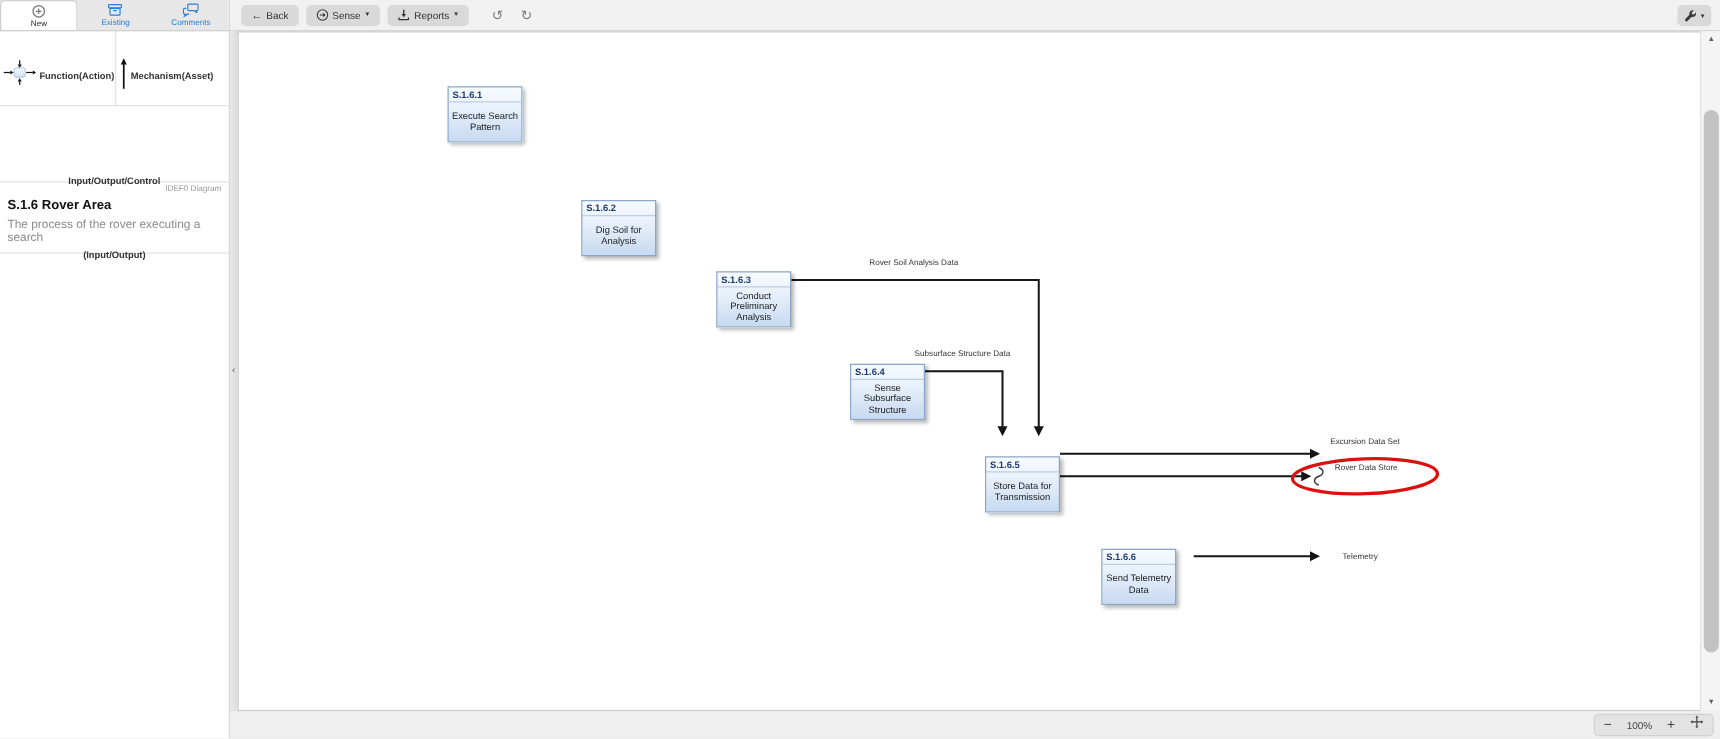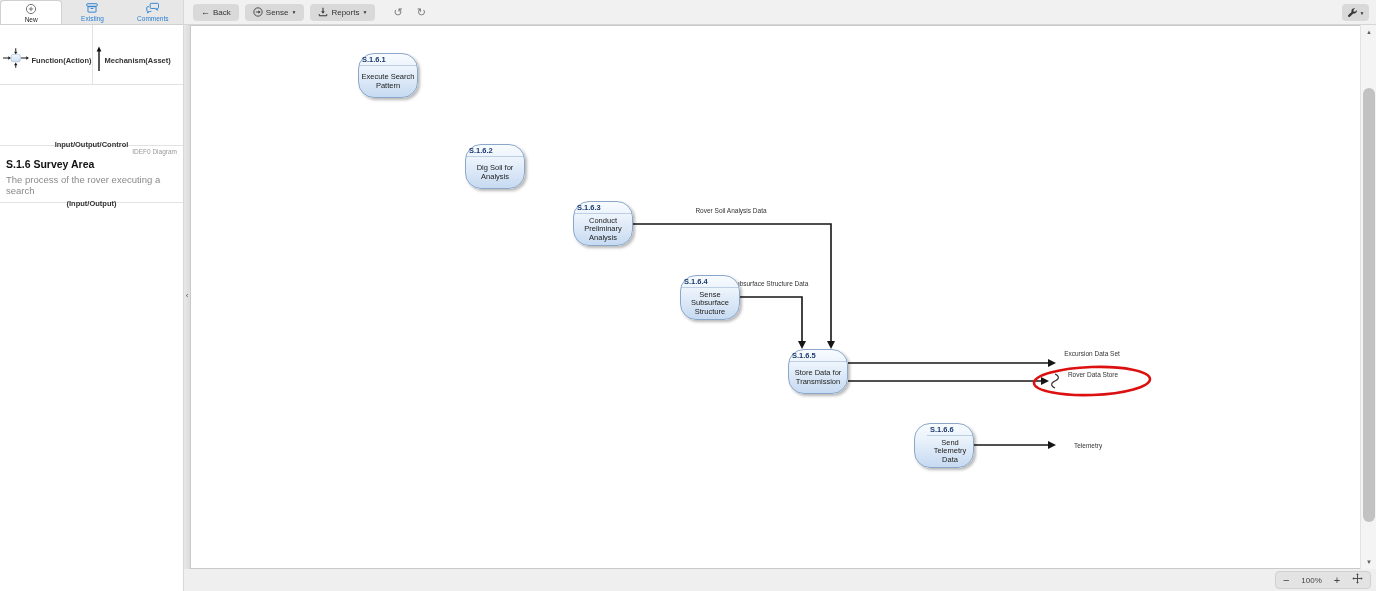--- a/index.html
+++ b/index.html
@@ -32,23 +32,23 @@
   .tbtn { height:17px; background:#d9d9d9; border:none; border-radius:4px; font-size:8px; color:#333; display:flex; align-items:center; gap:3px; padding:0 8px; cursor:pointer; font-family:inherit; }
   .tbtn .glyph { font-size:9px; }
   .caret { font-size:5px; color:#333; }
   .icon-only { background:none; border:none; color:#777; font-size:11px; cursor:pointer; padding:0 4px; }
   #wrench-btn { position:absolute; right:7px; top:4px; height:17px; width:27px; background:#d9d9d9; border:none; border-radius:4px; display:flex; align-items:center; justify-content:center; gap:2px; cursor:pointer; }
 
   
   #canvas { position:absolute; left:190px; top:25px; width:1170px; height:544px; background:#fff; border:1px solid #c9c9c9; border-right:none; overflow:hidden; }
   #flows-svg { position:absolute; left:0; top:0; z-index:1; }
   .flow-label { position:absolute; z-index:2; font-size:6.5px; color:#333; line-height:9px; }
-  .idef-box { position:absolute; z-index:3; width:60px; height:45px; border:1px solid #8aa7ca; border-radius:16px;
+  .idef-box { position:absolute; z-index:3; width:60px; height:45px; border:1px solid #8aa7ca; border-radius:0;
     background:linear-gradient(180deg,#f7fbfe 0%,#eaf2fb 35%,#d4e3f5 75%,#c6daf1 100%);
-    box-shadow:2px 2px 3px rgba(0,0,0,0.28); display:flex; flex-direction:column; }
+    box-shadow:2px 2px 3px rgba(0,0,0,0.28); display:flex; flex-direction:column;margin-top:16px; }
   .box-code { font-size:7.5px; font-weight:bold; color:#1c3a70; padding:1px 0 1px 3px; border-bottom:1px solid rgba(150,175,210,0.55); }
   .box-name { flex:1; display:flex; align-items:center; justify-content:center; text-align:center; font-size:7.5px; line-height:8.5px; color:#222; padding:1px 2px; }
 
   
   #vscroll { position:absolute; right:0; top:25px; width:16px; height:544px; background:#f4f4f4; border-left:1px solid #e2e2e2; }
   .scroll-arrow { position:absolute; left:0; width:16px; height:14px; font-size:6px; color:#606060; text-align:center; line-height:14px; cursor:pointer; }
   #vthumb { position:absolute; left:2px; top:63px; width:12px; height:434px; background:#c2c2c2; border-radius:6px; cursor:grab; }
 
   
   #bottombar { position:absolute; left:184px; top:569px; width:1192px; height:22px; background:#efefef; }
@@ -127,21 +127,21 @@
           <path d="M14 15.7 L14 20.3 L18 18 z" fill="#111"></path>
         <path d="M26 18 H33" stroke="#111" stroke-width="1.4"></path>
           <path d="M33 15.7 L33 20.3 L37 18 z" fill="#111"></path>
       </svg>
       <div class="pal-label">Input/Output/Control</div>
       <div class="pal-sub">(Input/Output)</div>
     </div>
 
     <div id="diagram-meta">
       <div id="diagram-type">IDEF0 Diagram</div>
-      <div id="diagram-title">S.1.6 Survey Area</div>
+      <div id="diagram-title">S.1.6 Rover Area</div>
       <div id="diagram-desc">The process of the rover executing a search</div>
     </div>
   </div>
 
   <div id="toolbar">
     <button class="tbtn">
       <span class="glyph">←</span>
       <span>Back</span>
     </button>
     <button class="tbtn">
@@ -217,21 +217,21 @@
       <div class="box-name">Conduct Preliminary Analysis</div>
     </div>
     <div class="idef-box" style="left:489px;top:249px;">
       <div class="box-code">S.1.6.4</div>
       <div class="box-name">Sense Subsurface Structure</div>
     </div>
     <div class="idef-box" style="left:597px;top:323px;">
       <div class="box-code">S.1.6.5</div>
       <div class="box-name">Store Data for Transmission</div>
     </div>
-    <div class="idef-box" style="left:723px;top:397px;padding-left:12px;">
+    <div class="idef-box" style="left:690px;top:397px;">
       <div class="box-code">S.1.6.6</div>
       <div class="box-name">Send Telemetry Data</div>
     </div>
   </div>
 
   <div id="vscroll">
     <div class="scroll-arrow" style="top:0;">▲</div>
     <div id="vthumb"></div>
     <div class="scroll-arrow" style="bottom:0;">▼</div>
   </div>

